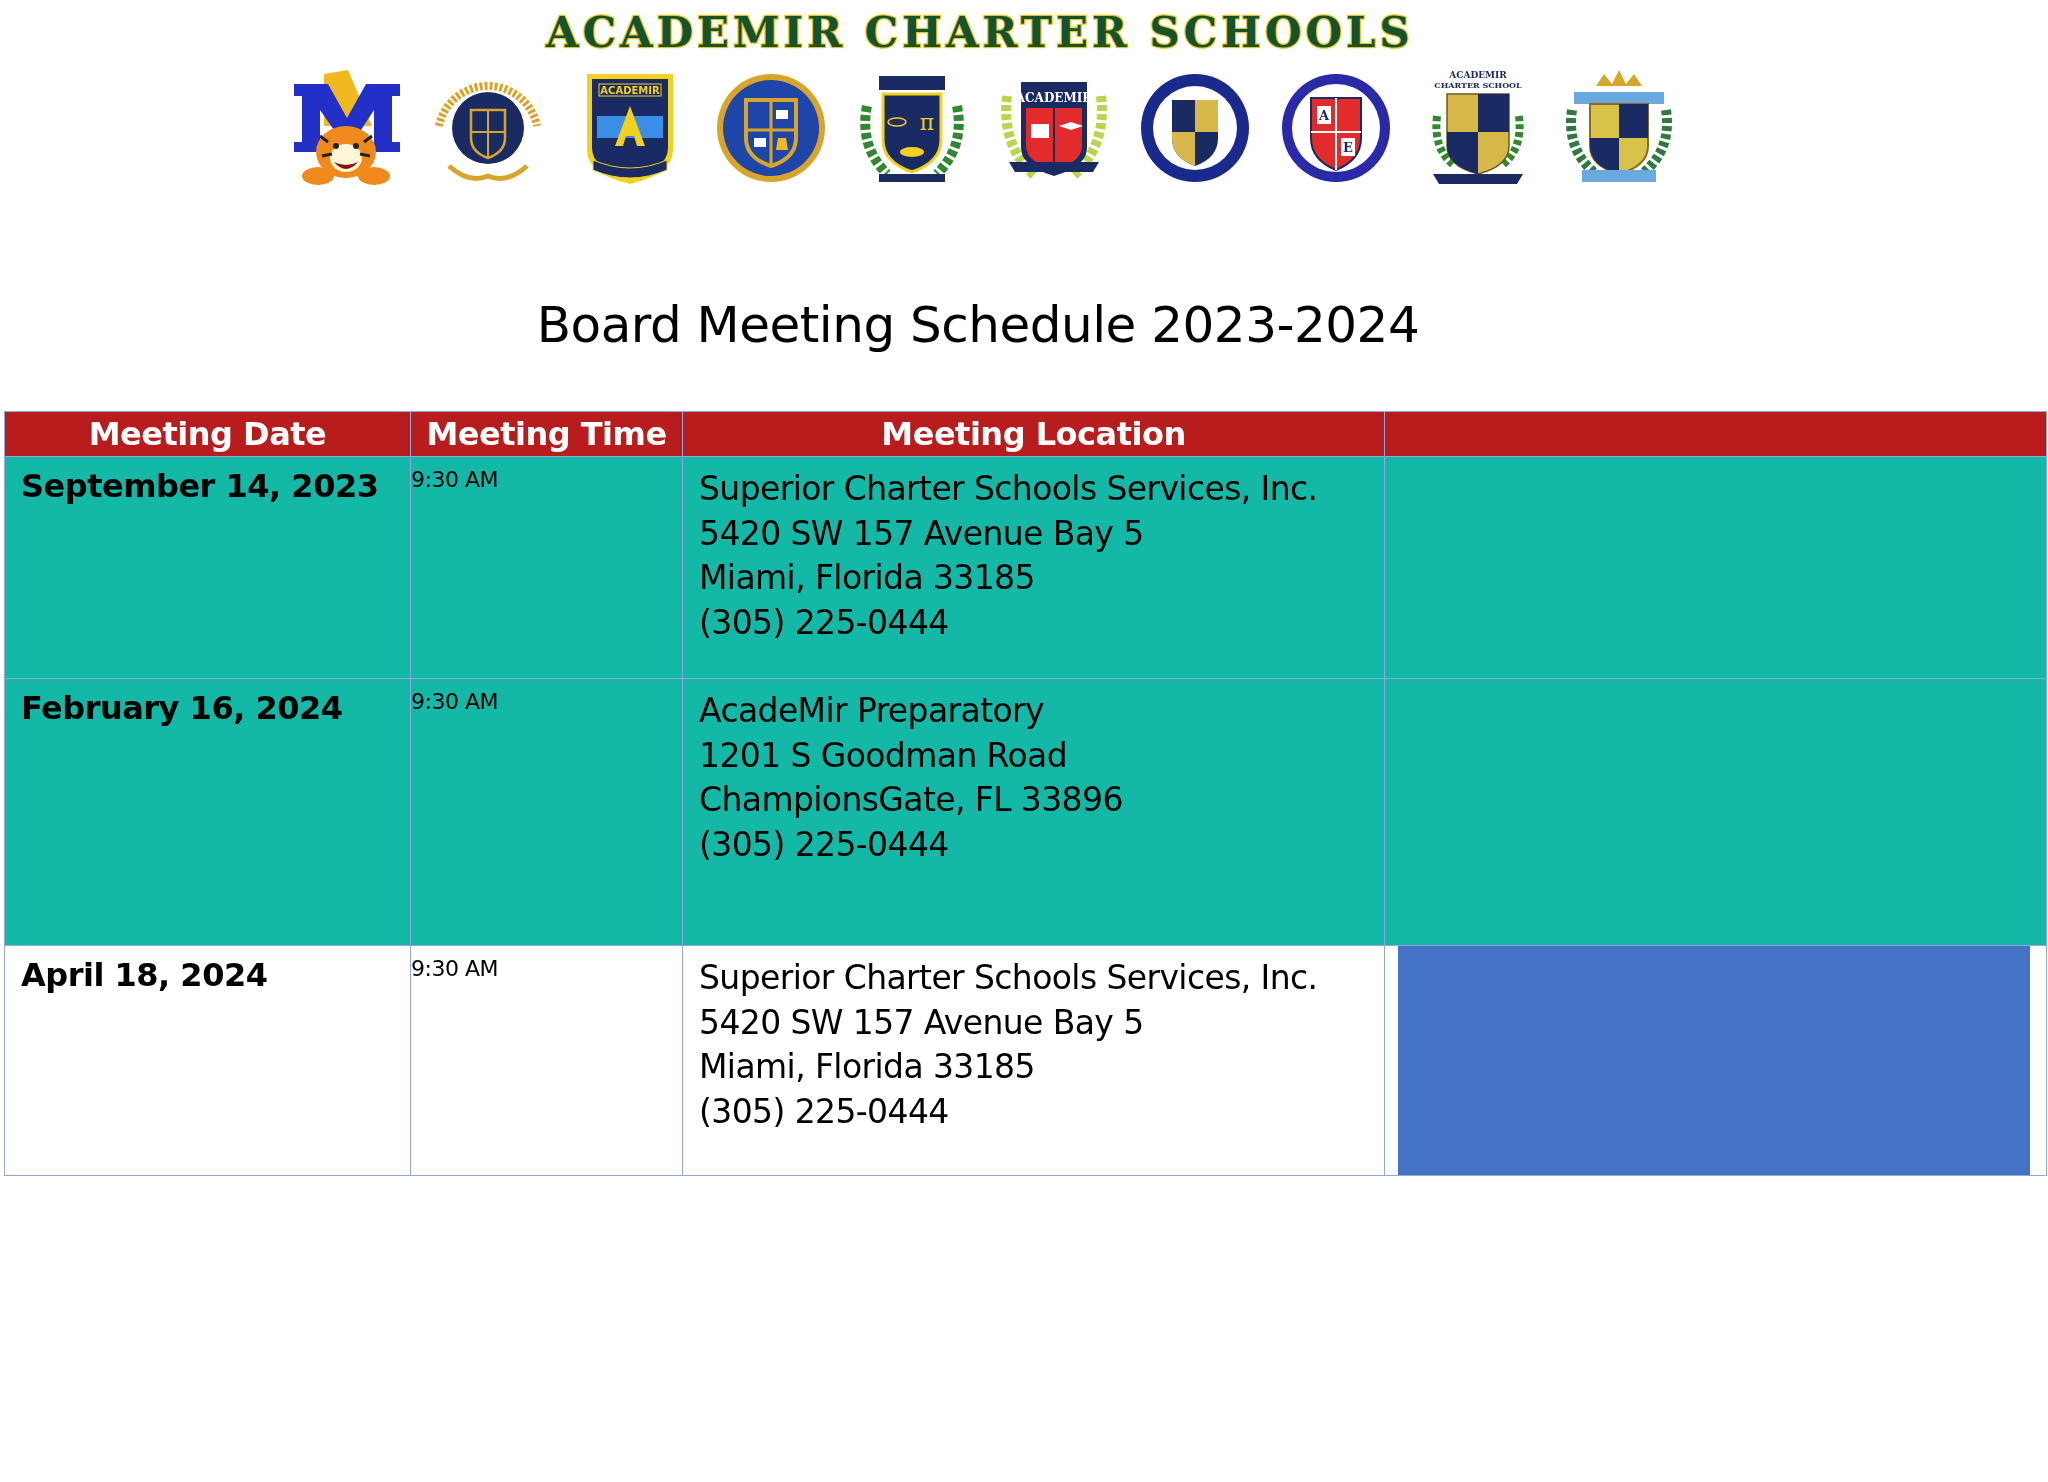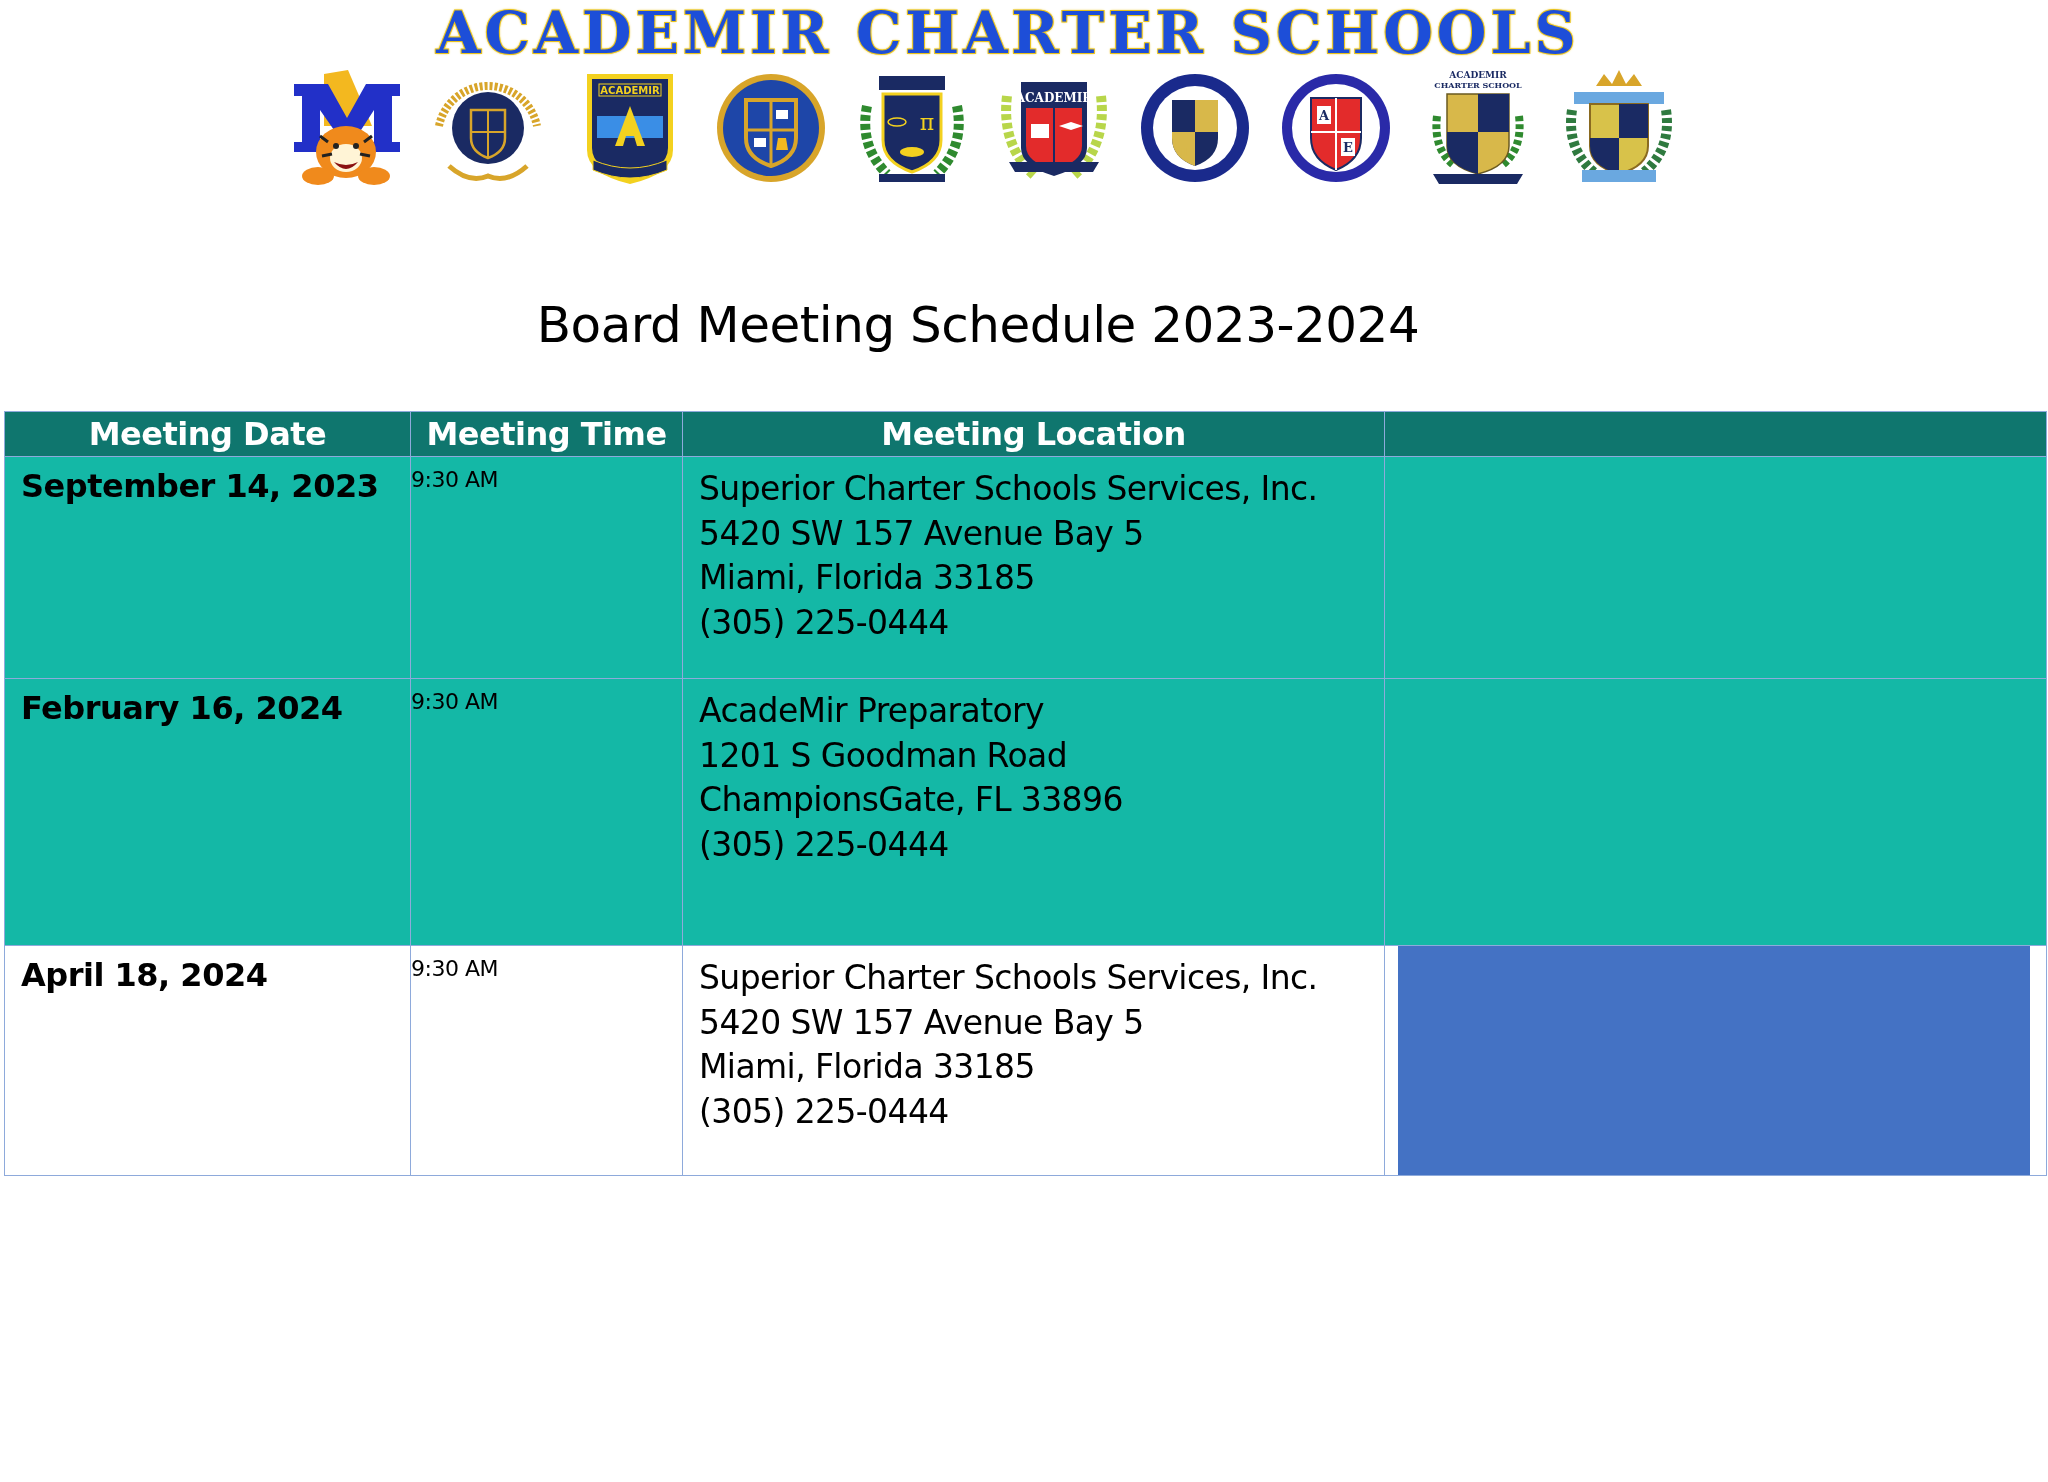--- a/index.html
+++ b/index.html
@@ -1,28 +1,28 @@
 <!DOCTYPE html>
 <html><head>
 <meta charset="utf-8">
 <style>
   html, body { margin: 0; padding: 0; background: #ffffff; }
   body { width: 2048px; height: 1482px; position: relative; overflow: hidden; font-family: "Liberation Sans", "DejaVu Sans", sans-serif; color: #000; }
 
-  .banner { position: absolute; left: 0; top: 2px; width: 1960px; text-align: center; font-family: "DejaVu Serif", "Liberation Serif", serif; font-weight: 900; font-size: 57px; letter-spacing: 4px; color: #1d4ed8; -webkit-text-stroke: 2px #e8c21e; paint-order: stroke fill; text-shadow: 0 0 2px #e8c21e, 0 0 3px #e8c21e; line-height: 62px; margin-left: 28px; }
+  .banner { position: absolute; left: 0; top: 2px; width: 1960px; text-align: center; font-family: "DejaVu Serif", "Liberation Serif", serif; font-weight: 900; font-size: 42px; letter-spacing: 4px; color: #14532d; -webkit-text-stroke: 2px #e8c21e; paint-order: stroke fill; text-shadow: 0 0 2px #e8c21e, 0 0 3px #e8c21e; line-height: 62px; }
 
   .logos { position: absolute; left: 288px; top: 62px; width: 1390px; height: 132px; display: flex; justify-content: space-between; align-items: center; }
   .logo { width: 118px; height: 124px; display: flex; align-items: flex-end; justify-content: center; }
   .logo svg { width: 118px; height: 124px; display: block; }
 
   .doc-title { position: absolute; left: 0; top: 260px; width: 1956px; text-align: center; font-family: "DejaVu Sans", sans-serif; font-size: 50px; font-weight: 400; letter-spacing: -0.5px; color: #000; margin-top: 36px; }
 
   .table { position: absolute; left: 4px; top: 411px; width: 2042px; border-collapse: collapse; table-layout: fixed; }
   .table th, .table td { border: 1.5px solid #8eaadb; padding: 0; vertical-align: top; }
-  .table thead th { background: #0f766e; color: #fff; height: 44px; font-family: "DejaVu Sans", sans-serif; font-weight: 700; font-size: 32px; text-align: center; line-height: 44px; letter-spacing: -0.5px; }
+  .table thead th { background: #b91c1c; color: #fff; height: 44px; font-family: "DejaVu Sans", sans-serif; font-weight: 700; font-size: 32px; text-align: center; line-height: 44px; letter-spacing: -0.5px; }
   .row-banded td { background: #14b8a6; }
   .row-plain td { background: #ffffff; }
   .c-date { font-family: "DejaVu Sans", sans-serif; font-weight: 700; font-size: 32px; padding: 10px 0 0 16px !important; letter-spacing: -0.5px; }
   .c-time { font-family: "DejaVu Sans", sans-serif; font-size: 22px; text-align: left; padding-top: 10px !important; letter-spacing: -0.5px; }
   .c-loc { font-family: "DejaVu Sans", sans-serif; font-size: 33px; padding: 10px 0 0 16px !important; line-height: 44.5px; letter-spacing: -0.6px; }
   .c-loc div { white-space: nowrap; }
   .c-extra { position: relative; }
   .blue-block { position: absolute; left: 13px; right: 16px; top: 0; bottom: 0; background: #4472c4; }
 </style>
 </head>

